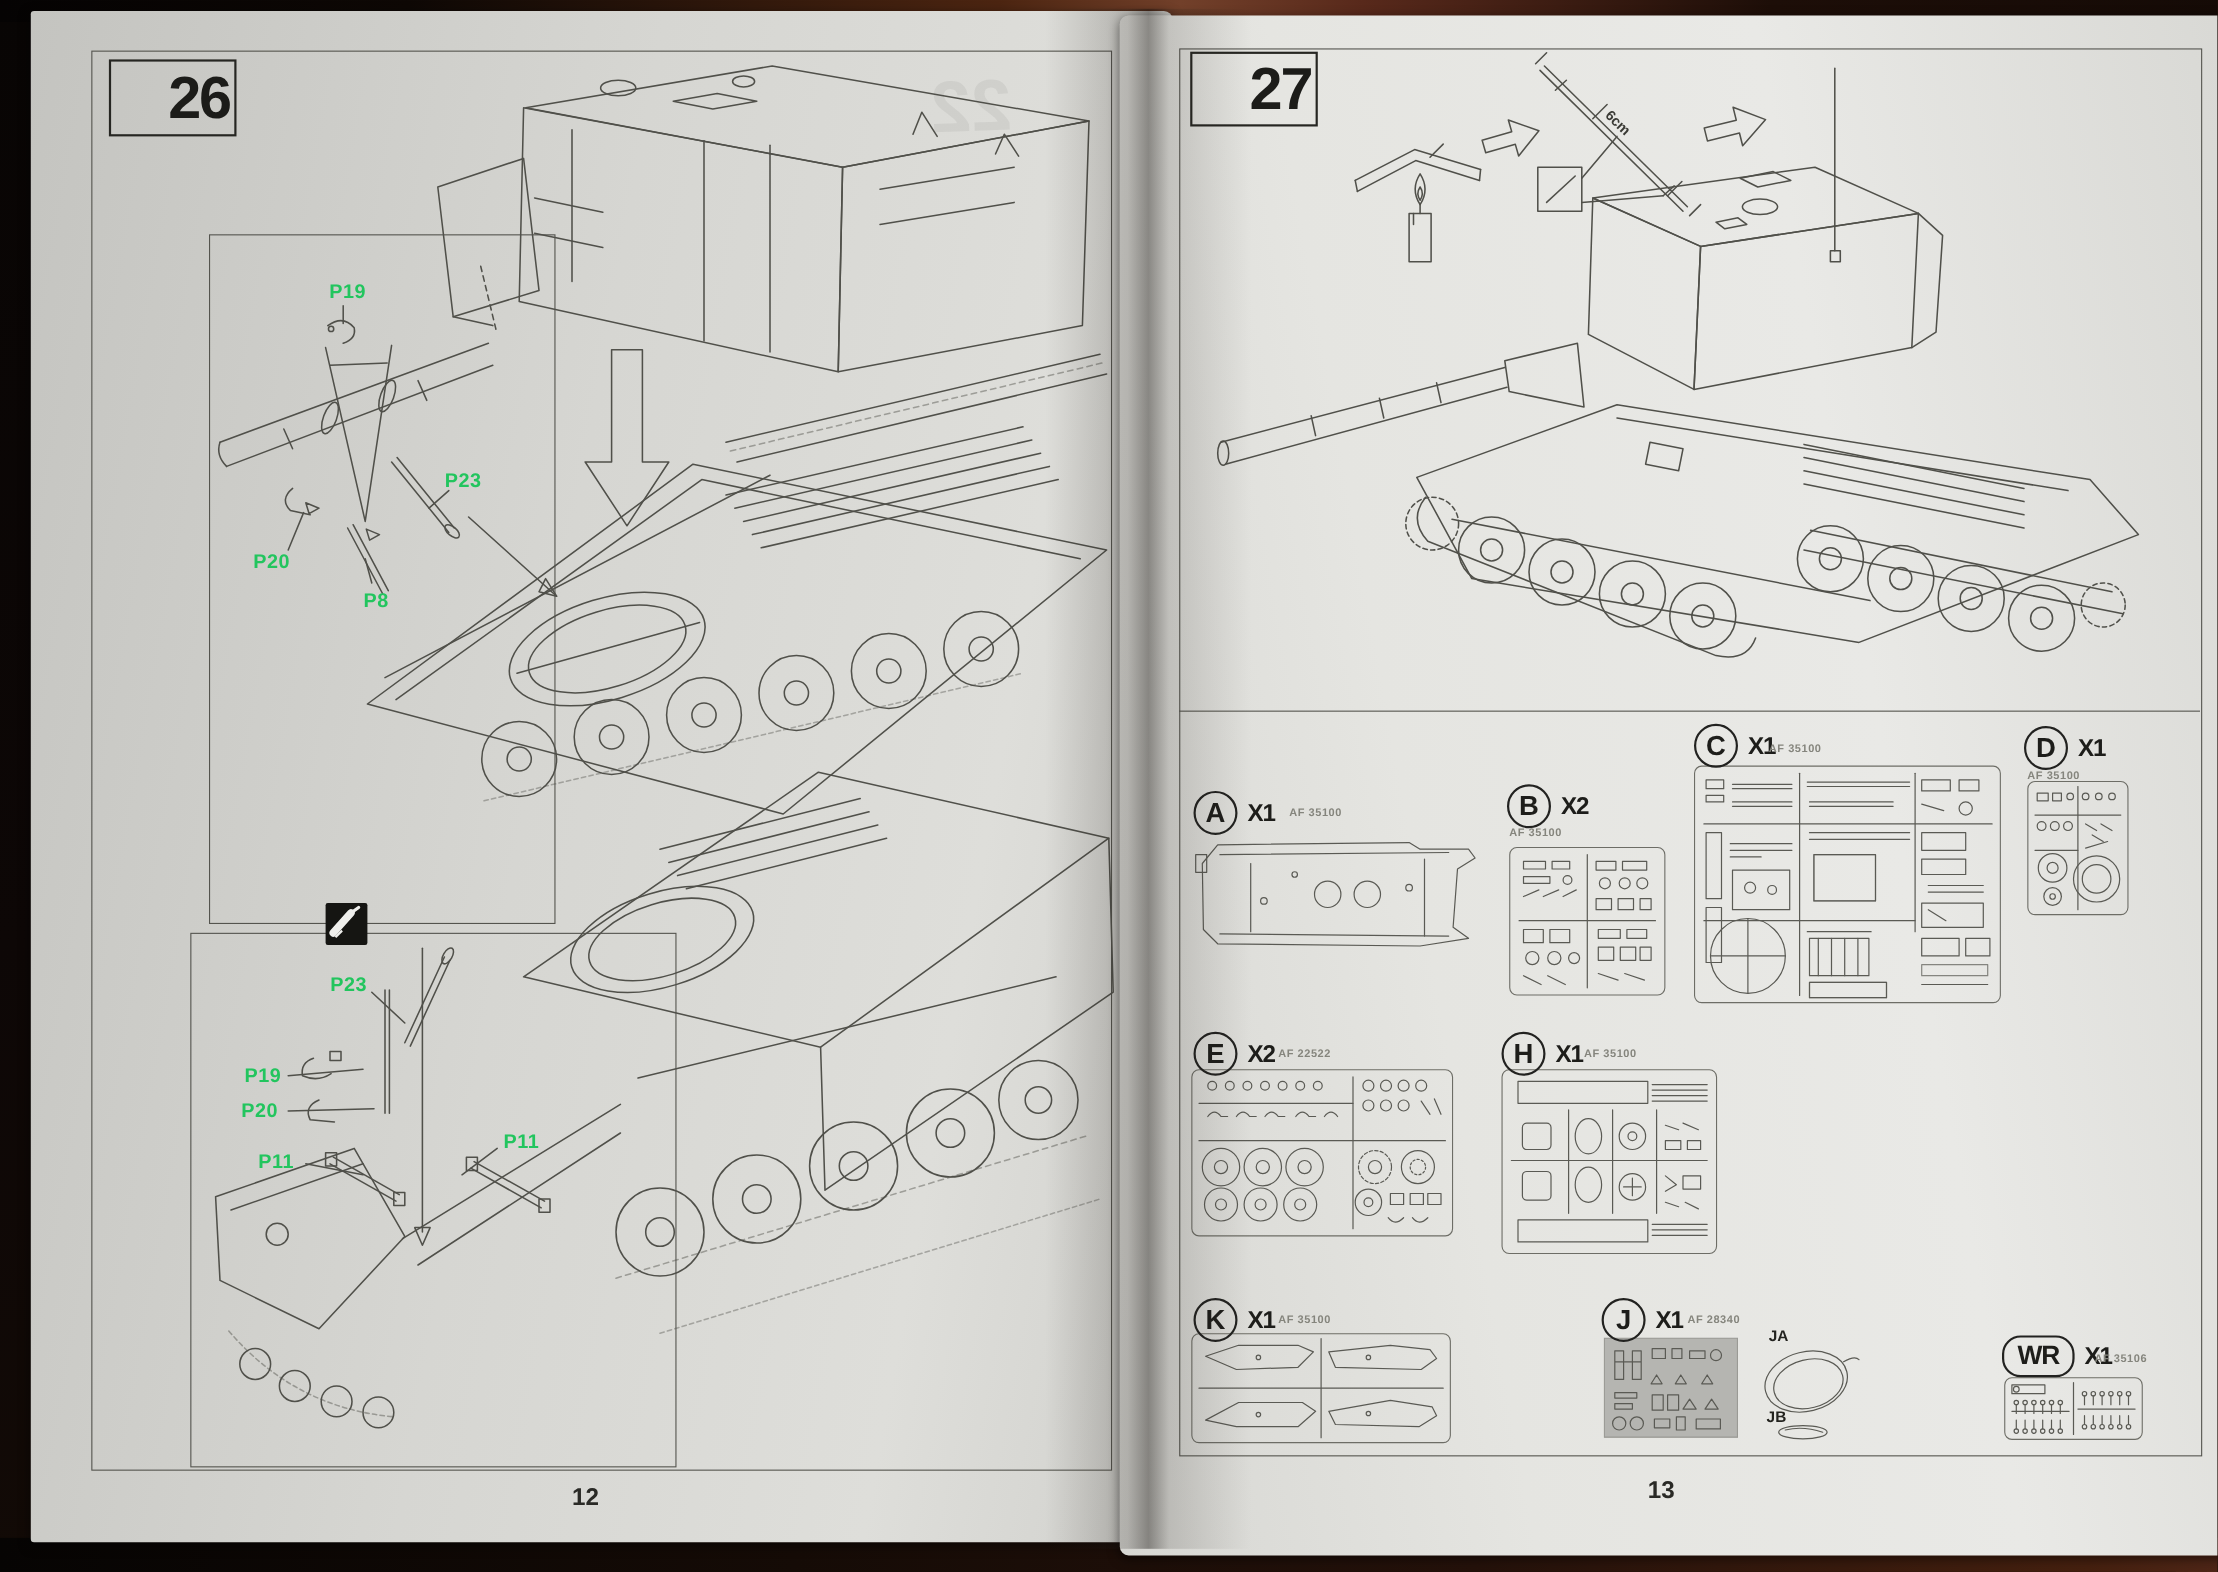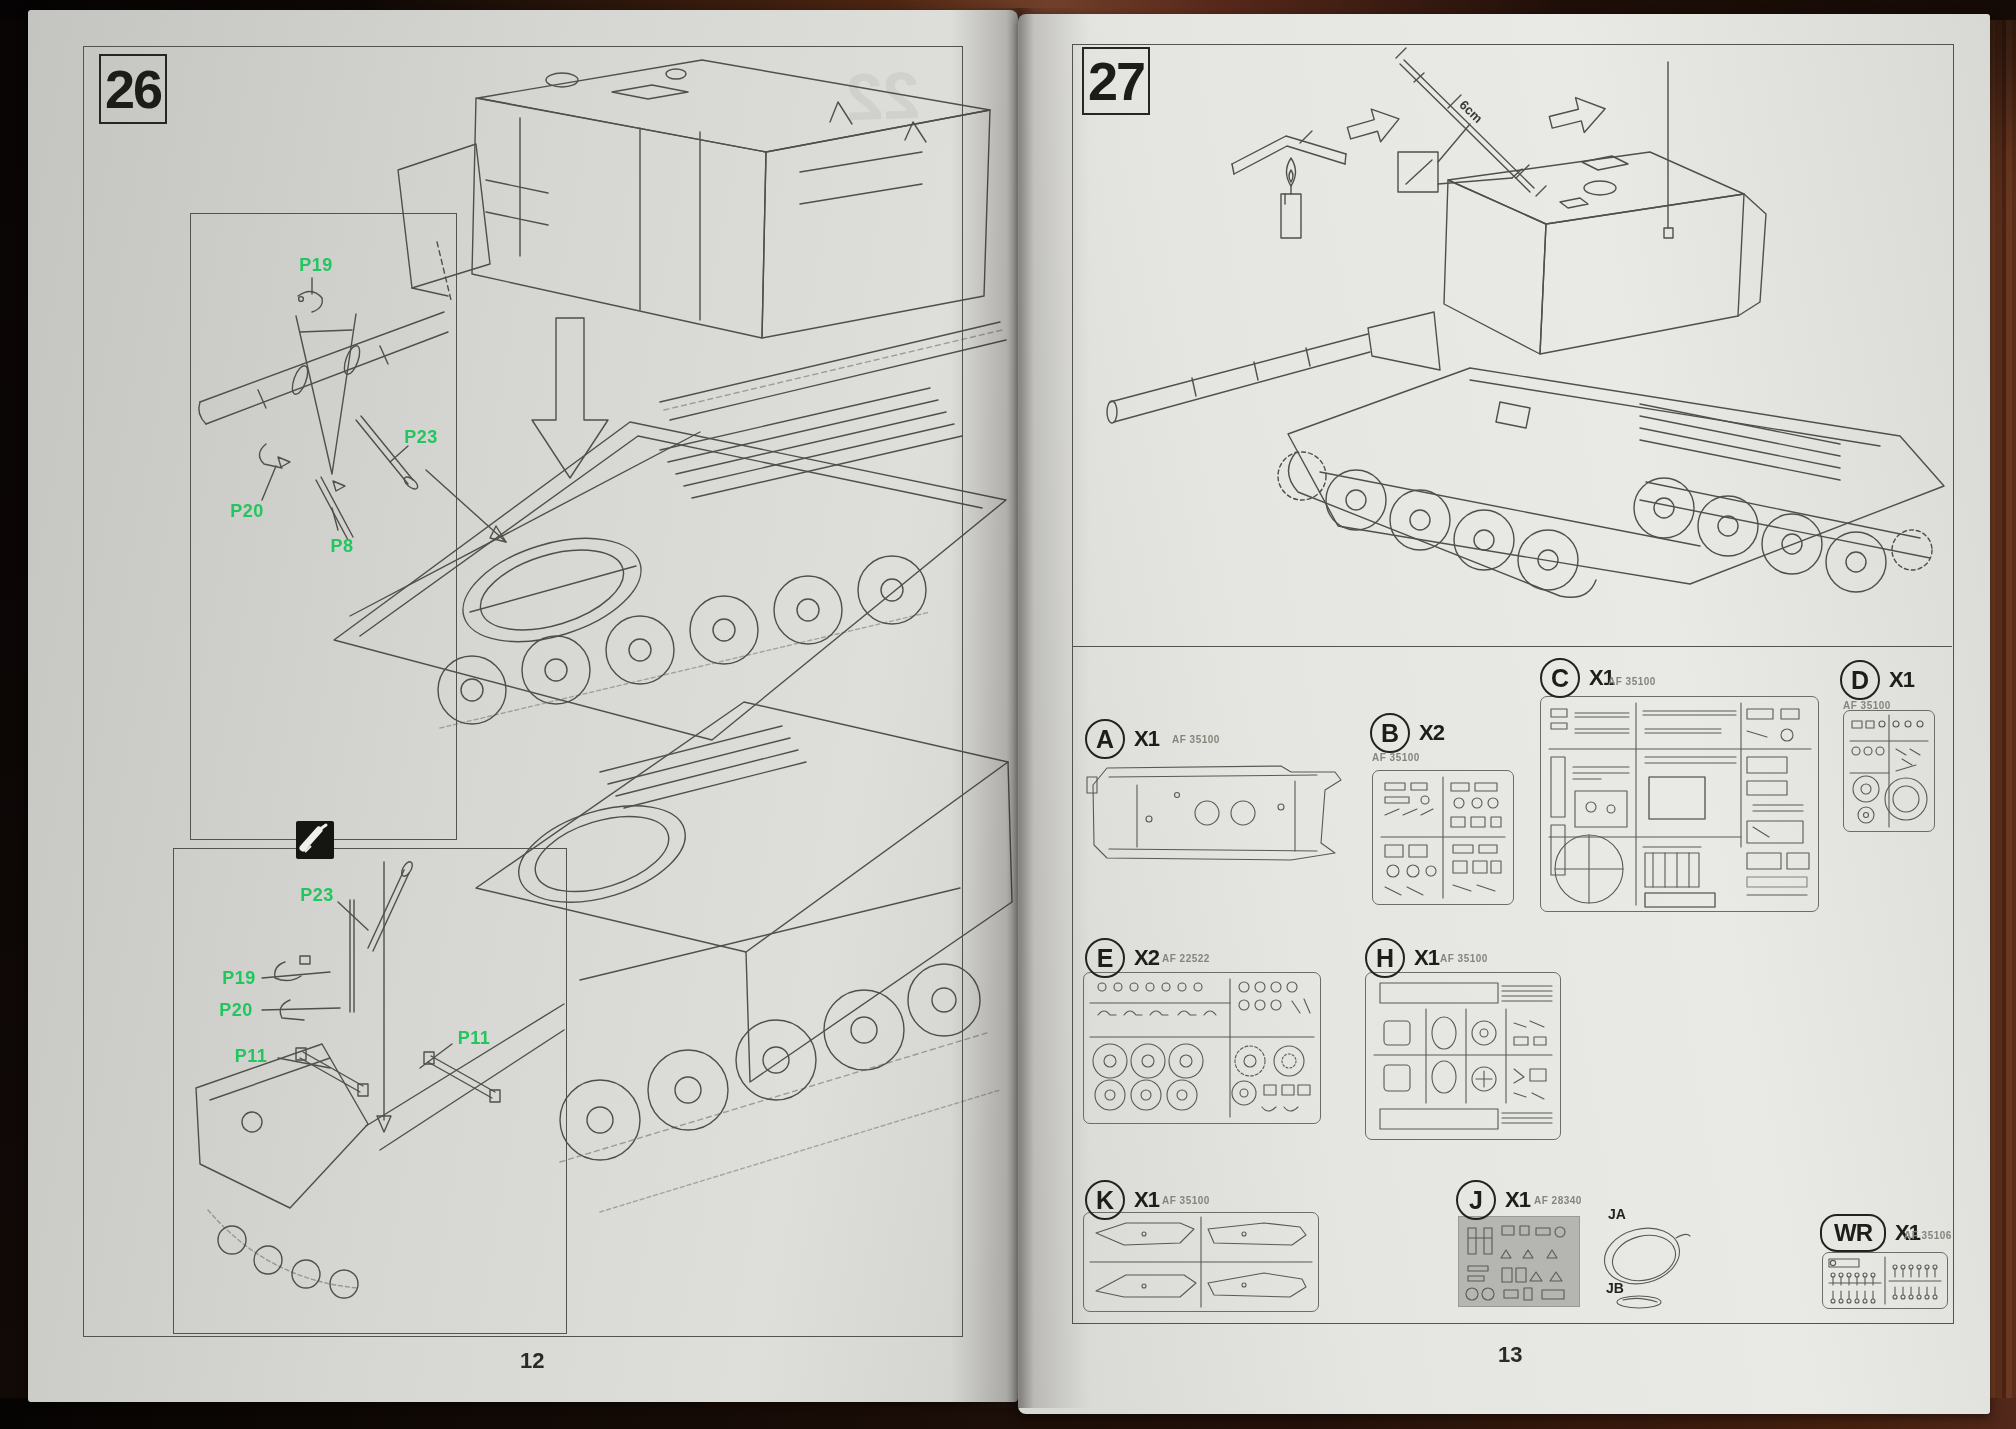--- a/index.html
+++ b/index.html
@@ -1,18 +1,18 @@
 <!DOCTYPE html>
 <html><head>
 <meta charset="utf-8">
 <style>
   html,body{margin:0;padding:0;background:#0b0605;}
   .scene{position:relative;width:2016px;height:1429px;overflow:hidden;
          font-family:"Liberation Sans",sans-serif;background:#0b0605;}
-  .abs{position:absolute;}
+  .abs{position:absolute;padding-left:48px;}
   
   .wood-top{left:0;top:0;width:2016px;height:20px;
     background:linear-gradient(90deg,#050303,#0e0805 18%,#4c2511 44%,#72402a 52%,#58291b 60%,#1d0e08 78%,#140a06);}
   .wood-right{left:1978px;top:0;width:38px;height:1429px;
     background:repeating-linear-gradient(90deg,#5d2f1b 0 7px,#4a2414 7px 11px,#6c3a22 11px 17px);
     box-shadow:inset 0 200px 120px -100px rgba(0,0,0,.55);}
   .wood-left{left:0;top:0;width:34px;height:1429px;background:linear-gradient(180deg,#080504,#0d0706 60%,#120a06);}
   .wood-bottom{left:0;top:1398px;width:2016px;height:31px;
     background:linear-gradient(90deg,#060403,#150b06 35%,#24110a 65%,#45200f 92%,#52281a);}
   

